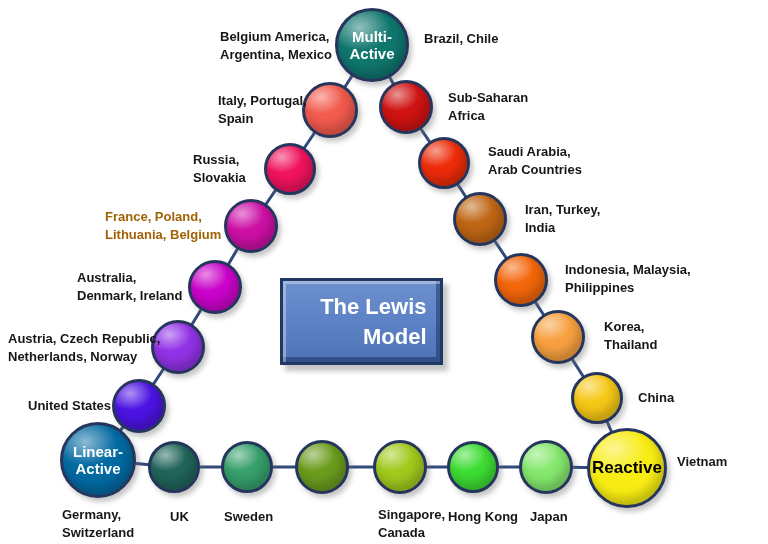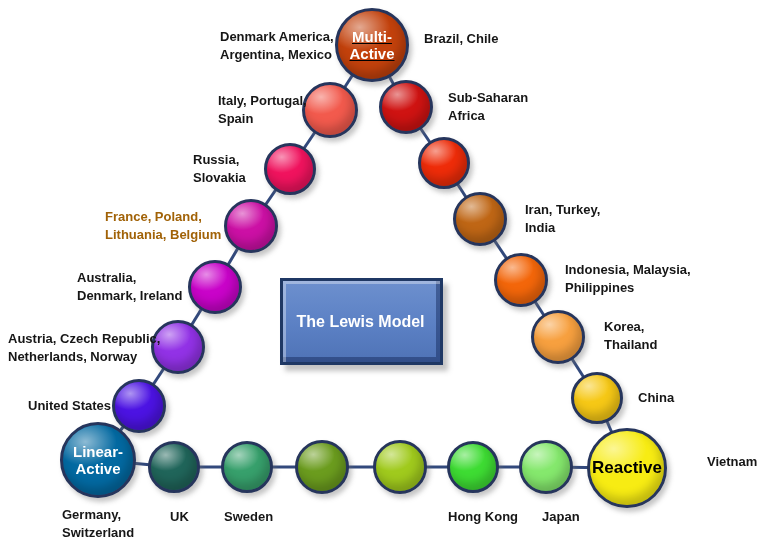--- a/index.html
+++ b/index.html
@@ -68,23 +68,23 @@
                 inset -4px -5px 0 rgba(16,36,84,0.45),
                 5px 6px 5px rgba(125,125,125,0.45);
     display: flex;
     align-items: center;
     justify-content: center;
     z-index: 2;
   }
   #title-box .title-text {
     color: #ffffff;
     font-weight: bold;
-    font-size: 16px;
+    font-size: 22px;
     line-height: 1.35;
-    text-align: left;
+    text-align: right;
     width: 130px;
   }
 </style>
 </head>
 <body>
 
 <div id="stage">
   <svg id="edges-svg">
       <line x1="372" y1="45" x2="330" y2="110" stroke="#32497c" stroke-width="3"></line>
       <line x1="330" y1="110" x2="290" y2="169" stroke="#32497c" stroke-width="3"></line>
@@ -104,25 +104,25 @@
       <line x1="406" y1="107" x2="444" y2="163" stroke="#32497c" stroke-width="3"></line>
       <line x1="444" y1="163" x2="480" y2="219" stroke="#32497c" stroke-width="3"></line>
       <line x1="480" y1="219" x2="521" y2="280" stroke="#32497c" stroke-width="3"></line>
       <line x1="521" y1="280" x2="558" y2="337" stroke="#32497c" stroke-width="3"></line>
       <line x1="558" y1="337" x2="597" y2="398" stroke="#32497c" stroke-width="3"></line>
       <line x1="597" y1="398" x2="627" y2="468" stroke="#32497c" stroke-width="3"></line>
     </svg>
   <div id="title-box">
     <div class="title-text">The Lewis Model</div>
   </div>
-<div class="node" style="left: 335px; top: 8px; width: 74px; height: 74px; background: #c2410c; text-decoration: underline;">
+<div class="node" style="left: 335px; top: 8px; width: 74px; height: 74px; background: #0f766e;">
       <span class="vtext" style="color: rgb(255, 255, 255); font-size: 15px;">Multi-
 Active</span>
     </div>
-    <div class="lbl" style="left: 220px; top: 28px; color: rgb(22, 22, 22);">Denmark America,
+    <div class="lbl" style="left: 220px; top: 28px; color: rgb(22, 22, 22);">Belgium America,
 Argentina, Mexico</div>
     <div class="lbl" style="left: 424px; top: 30px; color: rgb(22, 22, 22);">Brazil, Chile</div>
     <div class="node" style="left: 302px; top: 82px; width: 56px; height: 56px; background: rgb(242, 90, 77);"></div>
     <div class="lbl" style="left: 218px; top: 92px; color: rgb(22, 22, 22);">Italy, Portugal,
 Spain</div>
     <div class="node" style="left: 264px; top: 143px; width: 52px; height: 52px; background: rgb(240, 19, 94);"></div>
     <div class="lbl" style="left: 193px; top: 151px; color: rgb(22, 22, 22);">Russia,
 Slovakia</div>
     <div class="node" style="left: 224px; top: 199px; width: 54px; height: 54px; background: rgb(204, 16, 165);"></div>
     <div class="lbl" style="left: 105px; top: 208px; color: #a16207;">France, Poland,
@@ -141,32 +141,36 @@
     </div>
     <div class="lbl" style="left: 62px; top: 506px; color: rgb(22, 22, 22);">Germany,
 Switzerland</div>
     <div class="node" style="left: 148px; top: 441px; width: 52px; height: 52px; background: rgb(32, 101, 90);"></div>
     <div class="lbl" style="left: 170px; top: 508px; color: rgb(22, 22, 22); text-align: right;">UK</div>
     <div class="node" style="left: 221px; top: 441px; width: 52px; height: 52px; background: rgb(55, 160, 108);"></div>
     <div class="lbl" style="left: 224px; top: 508px; color: rgb(22, 22, 22);">Sweden</div>
     <div class="node" style="left: 295px; top: 440px; width: 54px; height: 54px; background: rgb(107, 156, 30);"></div>
     <div class="lbl" style="left: 302px; top: 508px; color: rgb(22, 22, 22); margin-top: 32px;">Finland</div>
     <div class="node" style="left: 373px; top: 440px; width: 54px; height: 54px; background: rgb(160, 202, 29);"></div>
+    <div class="lbl" style="left: 378px; top: 506px; color: rgb(22, 22, 22);">Singapore,
+Canada</div>
     <div class="node" style="left: 447px; top: 441px; width: 52px; height: 52px; background: rgb(62, 220, 51);"></div>
     <div class="lbl" style="left: 448px; top: 508px; color: rgb(22, 22, 22);">Hong Kong</div>
     <div class="node" style="left: 519px; top: 440px; width: 54px; height: 54px; background: rgb(133, 232, 109);"></div>
-    <div class="lbl" style="left: 530px; top: 508px; color: rgb(22, 22, 22); margin-left: 12px;">Japan</div>
+    <div class="lbl" style="left: 530px; top: 508px; color: rgb(22, 22, 22);">Japan</div>
     <div class="node" style="left: 587px; top: 428px; width: 80px; height: 80px; background: rgb(247, 236, 19);">
       <span class="vtext" style="color: rgb(0, 0, 0); font-size: 17px;">Reactive</span>
     </div>
-    <div class="lbl" style="left: 677px; top: 453px; color: rgb(22, 22, 22); margin-left: 30px;">Vietnam</div>
+    <div class="lbl" style="left: 677px; top: 453px; color: rgb(22, 22, 22);">Vietnam</div>
     <div class="node" style="left: 379px; top: 80px; width: 54px; height: 54px; background: rgb(207, 19, 18);"></div>
     <div class="lbl" style="left: 448px; top: 89px; color: rgb(22, 22, 22);">Sub-Saharan
 Africa</div>
     <div class="node" style="left: 418px; top: 137px; width: 52px; height: 52px; background: rgb(238, 44, 9);"></div>
+    <div class="lbl" style="left: 488px; top: 143px; color: rgb(22, 22, 22);">Saudi Arabia,
+Arab Countries</div>
     <div class="node" style="left: 453px; top: 192px; width: 54px; height: 54px; background: rgb(191, 102, 21);"></div>
     <div class="lbl" style="left: 525px; top: 201px; color: rgb(22, 22, 22);">Iran, Turkey,
 India</div>
     <div class="node" style="left: 494px; top: 253px; width: 54px; height: 54px; background: rgb(243, 102, 10);"></div>
     <div class="lbl" style="left: 565px; top: 261px; color: rgb(22, 22, 22);">Indonesia, Malaysia,
 Philippines</div>
     <div class="node" style="left: 531px; top: 310px; width: 54px; height: 54px; background: rgb(247, 160, 63);"></div>
     <div class="lbl" style="left: 604px; top: 318px; color: rgb(22, 22, 22);">Korea,
 Thailand</div>
     <div class="node" style="left: 571px; top: 372px; width: 52px; height: 52px; background: rgb(246, 200, 22);"></div>

